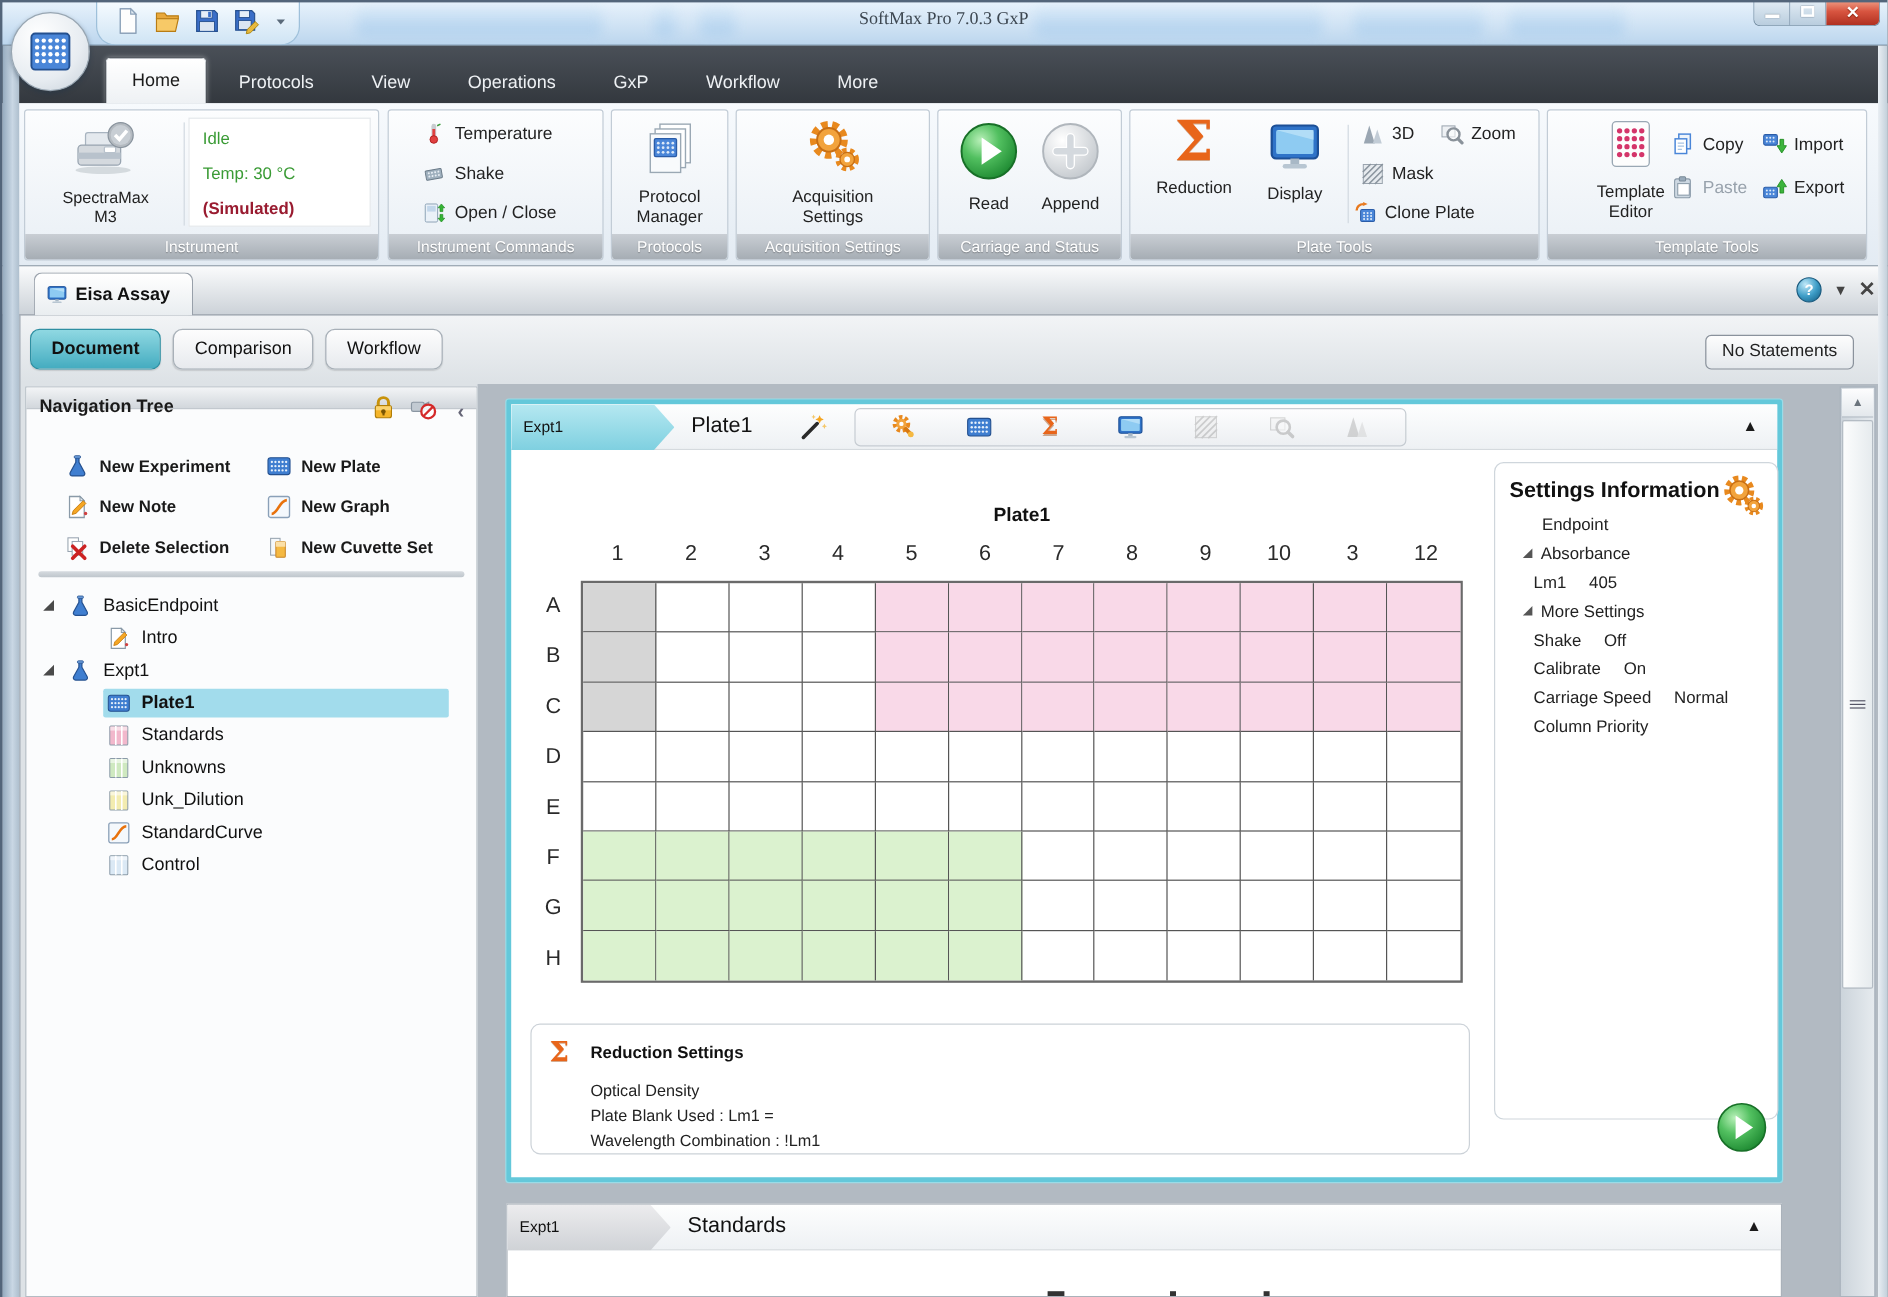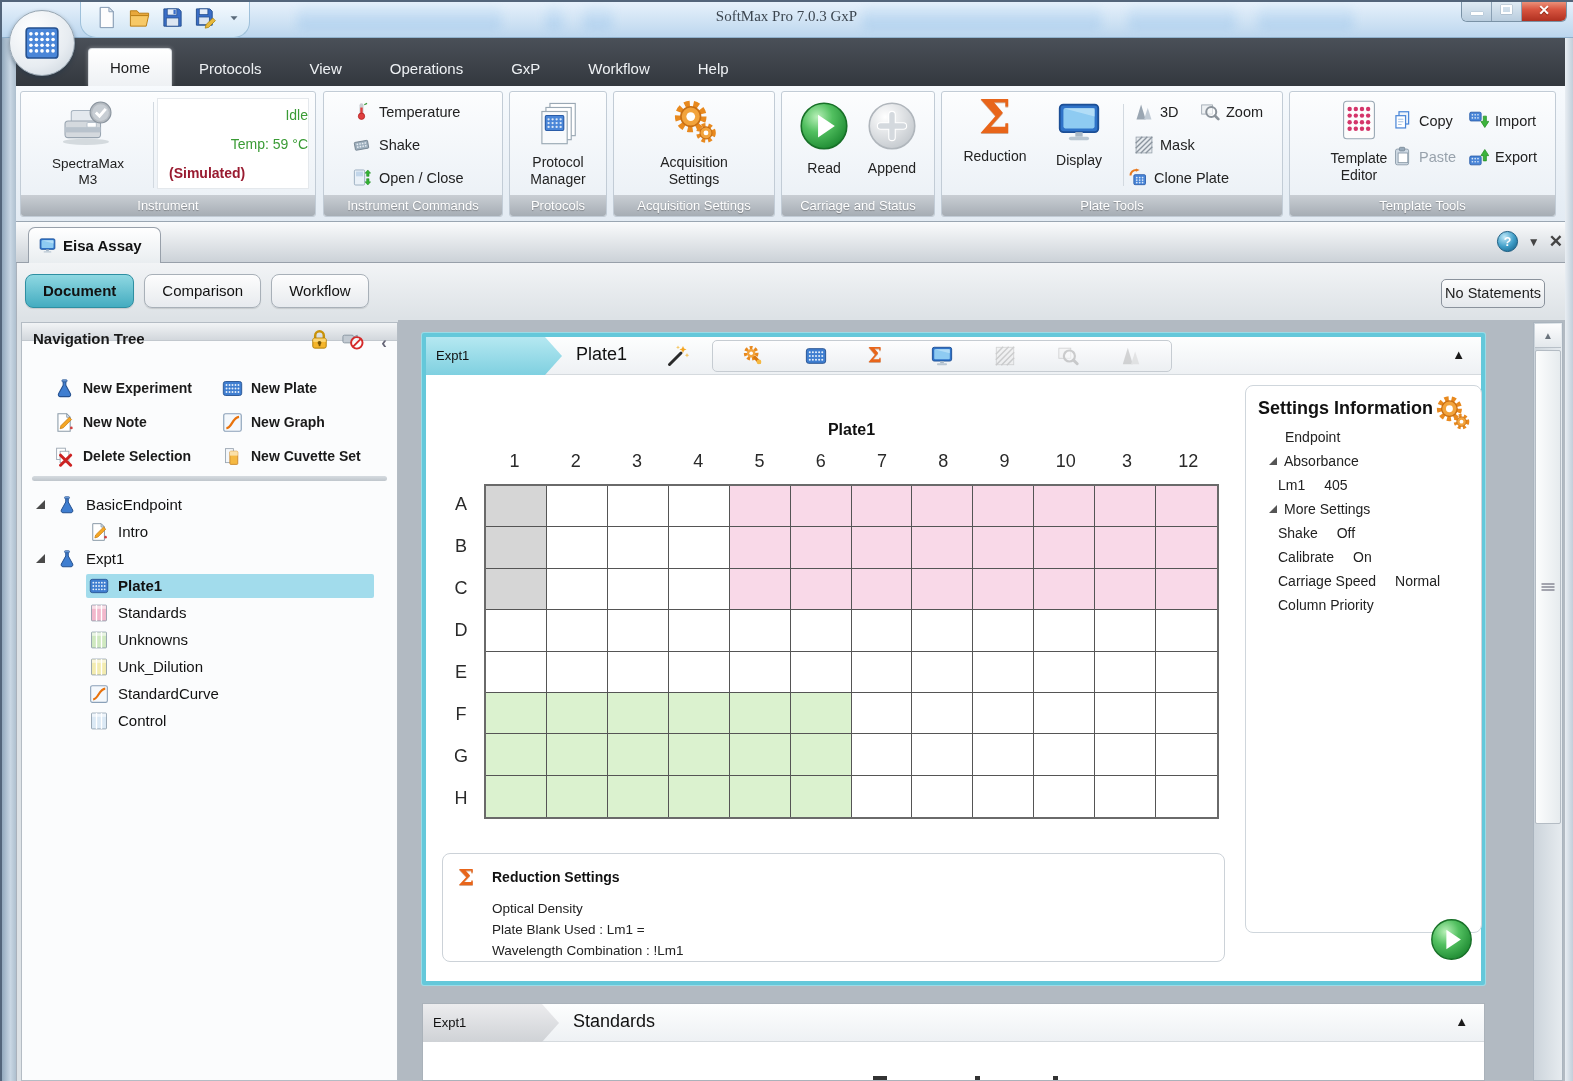--- a/index.html
+++ b/index.html
@@ -54,21 +54,21 @@
   .g-acquisition{left:613px;width:162px;}
   .g-controls{left:781px;width:154px;}
   .g-plate{left:941px;width:342px;}
   .g-template{left:1289px;width:267px;}
   .inst-left{position:absolute;left:4px;top:8px;width:126px;text-align:center;}
   .inst-left .ico{width:60px;height:46px;}
   .dev-name{font-size:13.5px;color:#222;line-height:1.2;width:92px;margin:6px auto 0;}
   .inst-div{position:absolute;left:132px;top:10px;bottom:28px;width:1px;background:#d2d9e0;}
   .inst-status{position:absolute;left:136px;right:6px;top:6px;bottom:27px;background:#fff;border:1px solid #e4e8ec;padding:8px 0 0 11px;}
   .st-line{font-size:14px;margin-bottom:13px;}
-  .st-green{color:#3a9b35;text-align:right;}
+  .st-green{color:#3a9b35;}
   .st-sim{color:#991b30;font-weight:700;}
   .cmd-row{display:flex;align-items:center;gap:8px;height:33px;padding-left:28px;font-size:14.5px;color:#222;cursor:default;}
   .cmd-row .ico{width:19px;height:19px;}
   .bigbtn{position:absolute;text-align:center;cursor:default;}
   .bigbtn .blabel{font-size:14px;color:#222;line-height:1.22;margin-top:4px;}
   .ctl-circle{width:52px;height:52px;margin:0 auto;}
   .pt-small{position:absolute;display:flex;align-items:center;gap:6px;font-size:14.5px;color:#222;cursor:default;}
   .pt-small .ico{width:20px;height:20px;}
   .dim{color:#98a2ac !important;}
   .pt-div{position:absolute;top:12px;bottom:30px;width:1px;background:#d2d9e0;}
@@ -84,21 +84,21 @@
   .doc-caret{color:#444;font-size:12px;}
   .doc-x{color:#444;font-size:17px;font-weight:700;line-height:1;}
 
   
   .docframe{position:absolute;left:16px;top:263px;right:0;bottom:0;background:linear-gradient(#f2f4f6,#dde2e6 55px,#dde2e6);border-left:1px solid #aab2bc;}
   .main-bg{position:absolute;left:381px;top:57px;right:0;bottom:0;background:#b2bac2;}
   .view-tabs{position:absolute;left:8px;top:11px;display:flex;gap:10px;}
   .vtab{height:34px;line-height:32px;padding:0 17px;font-size:15px;color:#111;border:1px solid #a8b0b8;border-radius:8px;
         background:linear-gradient(#fdfdfd,#e7eaee);box-shadow:0 1px 1px rgba(0,0,0,.12);cursor:default;}
   .vtab.active{background:linear-gradient(#8fd8e2,#44acc0);border-color:#2e8fa2;font-weight:700;}
-  .stmt-btn{position:absolute;right:28px;top:16px;height:29px;line-height:27px;padding:0 3px;font-size:14.5px;color:#222;
+  .stmt-btn{position:absolute;right:28px;top:16px;height:29px;line-height:27px;padding:0 13px;font-size:14.5px;color:#222;
             border:1px solid #8a929c;border-radius:5px;background:linear-gradient(#fdfdfd,#e4e8ec);}
 
   
   .sidebar{position:absolute;left:4px;top:59px;width:377px;bottom:0;background:#fbfcfd;border:1px solid #b4bcc4;}
   .sb-header{position:absolute;left:0;right:0;top:0;height:18px;background:linear-gradient(#f2f4f6,#d2d7dc);border-bottom:1px solid #c2c8ce;
              font-size:15px;font-weight:700;color:#1a1a1a;line-height:32px;padding-left:11px;}
   .sbh-ico{position:absolute;top:5px;width:23px;height:23px;}
   .sbh-lock{right:66px;}
   .sbh-noedit{right:33px;}
   .sbh-chev{position:absolute;right:10px;top:4px;font-size:17px;color:#667;font-weight:700;}
@@ -242,21 +242,21 @@
   <div class="win-edge-top"></div>
 
   <div class="tabbar">
     <div class="rtabs" id="ribbon-tabs">
         <div class="rtab active">Home</div>
         <div class="rtab">Protocols</div>
         <div class="rtab">View</div>
         <div class="rtab">Operations</div>
         <div class="rtab">GxP</div>
         <div class="rtab">Workflow</div>
-        <div class="rtab">Help</div>
+        <div class="rtab">More</div>
       </div>
   </div>
   <div class="appbtn">
     <span class="ico">
         <svg viewBox="0 0 24 24">
           <rect x="2" y="2.5" width="20" height="19" rx="2" fill="#4a86d8" stroke="#24508f"></rect>
           <circle cx="5" cy="6.2" r="1.15" fill="#fff"></circle>
           <circle cx="8.5" cy="6.2" r="1.15" fill="#fff"></circle>
           <circle cx="12" cy="6.2" r="1.15" fill="#fff"></circle>
           <circle cx="15.5" cy="6.2" r="1.15" fill="#fff"></circle>
@@ -292,21 +292,21 @@
               <rect x="27" y="21.5" width="9" height="4.5" rx="1" fill="#fff" stroke="#b8c2cc"></rect>
               <circle cx="40" cy="12" r="10" fill="#b4bac0" stroke="#8a949e"></circle>
               <circle cx="40" cy="12" r="8" fill="#c8ced4"></circle>
               <path d="M35.5 12l3.5 3.5 6-7" stroke="#fff" stroke-width="2.8" fill="none"></path>
             </svg></span>
         <div class="dev-name">SpectraMax M3</div>
       </div>
       <div class="inst-div"></div>
       <div class="inst-status">
         <div class="st-line st-green">Idle</div>
-        <div class="st-line st-green">Temp: 59 °C</div>
+        <div class="st-line st-green">Temp: 30 °C</div>
         <div class="st-line st-sim">(Simulated)</div>
       </div>
       <div class="rg-label">Instrument</div>
     </div>
 
     <div class="rgroup g-commands">
       <div id="cmd-list" style="padding-top:3px;">
           <div class="cmd-row">
             <span class="ico" style="width: 19px; height: 19px;">
               <svg viewBox="0 0 24 24">

